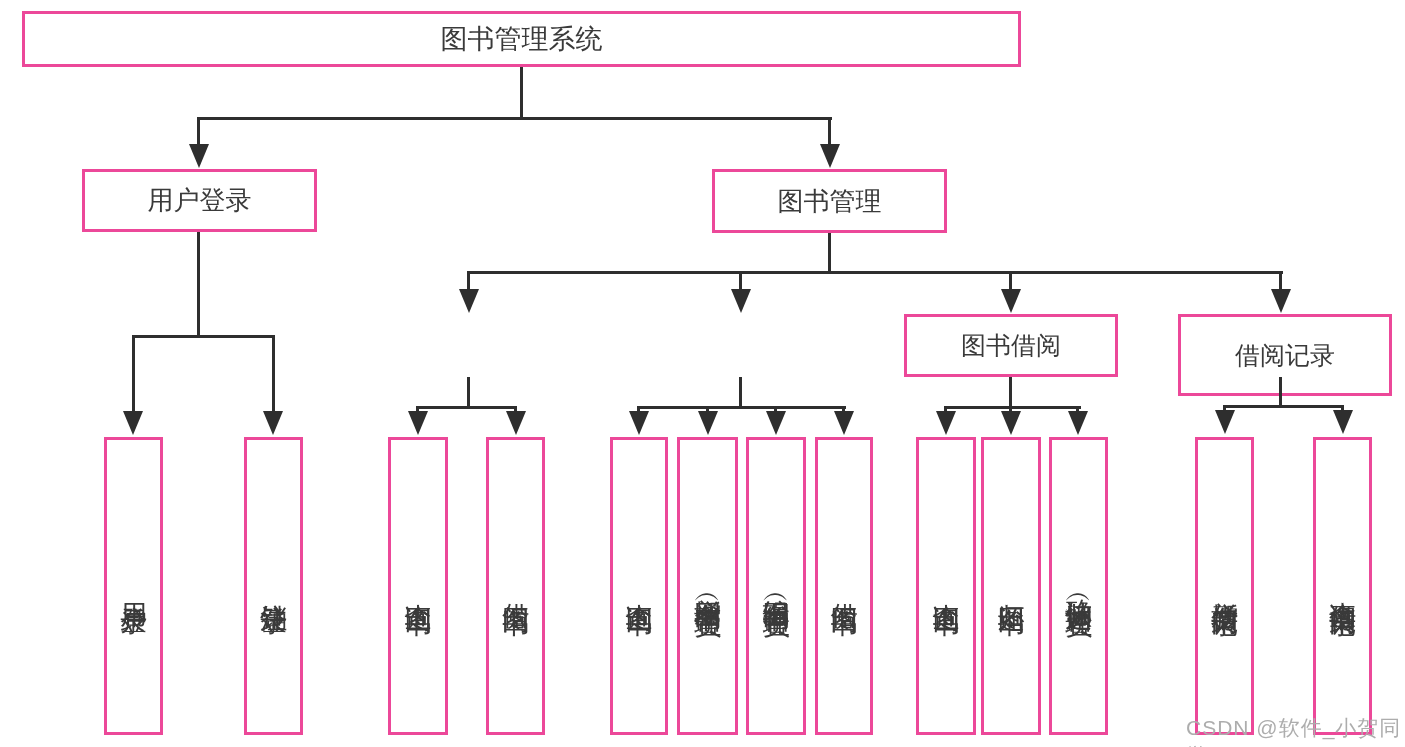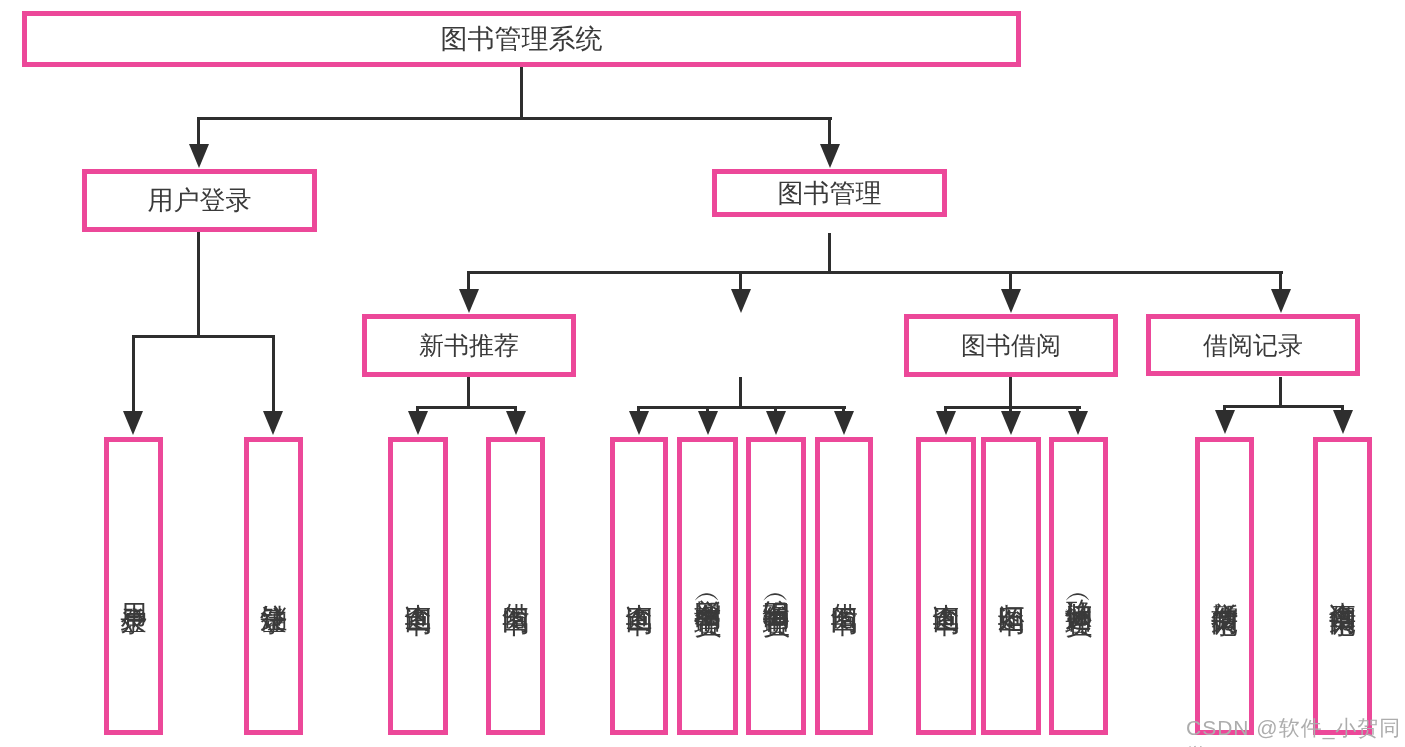--- a/index.html
+++ b/index.html
@@ -2,21 +2,21 @@
 <html><head>
 <meta charset="utf-8">
 <style>
   html,body{margin:0;padding:0;background:#fff;}
   .canvas{
     position:relative;width:1405px;height:747px;background:#ffffff;
     font-family:"Liberation Sans","DejaVu Sans",sans-serif;overflow:hidden;
   }
   .box{
     position:absolute;box-sizing:border-box;background:#ffffff;
-    border:5px solid #ec4899;color:#3a3a3a;
+    border:3px solid #ec4899;color:#3a3a3a;
     display:flex;align-items:center;justify-content:center;
     white-space:nowrap;
   }
   .h1box{font-size:27px;}
   .h2box{font-size:26px;}
   .h3box{font-size:25px;}
   .leaf{top:437px;height:298px;}
   .leaf .vtext{
     writing-mode:vertical-rl;text-orientation:mixed;
     font-size:27px;line-height:1.05;letter-spacing:2px;color:#3a3a3a;
@@ -45,21 +45,21 @@
   <div class="vline" style="left:520px;top:67px;height:51px;"></div>
   <div class="hline" style="left:197px;top:117px;width:635px;"></div>
   <div class="vline" style="left:197px;top:118px;height:30px;"></div>
   <div class="ahead" style="left:189px;top:144px;"></div>
   <div class="vline" style="left:828px;top:118px;height:30px;"></div>
   <div class="ahead" style="left:820px;top:144px;"></div>
 
   <div class="box h2box" style="left:82px;top:169px;width:235px;height:63px;">
     <span>用户登录</span>
   </div>
-  <div class="box h2box" style="left:712px;top:169px;width:235px;height:48px;">
+  <div class="box h2box" style="left:712px;top:169px;width:235px;height:64px;">
     <span>图书管理</span>
   </div>
 
   <div class="vline" style="left:197px;top:232px;height:104px;"></div>
   <div class="hline" style="left:132px;top:335px;width:143px;"></div>
   <div class="vline" style="left:132px;top:335px;height:78px;"></div>
   <div class="ahead" style="left:123px;top:411px;"></div>
   <div class="vline" style="left:272px;top:335px;height:78px;"></div>
   <div class="ahead" style="left:263px;top:411px;"></div>
 
@@ -67,27 +67,24 @@
   <div class="hline" style="left:467px;top:271px;width:816px;"></div>
   <div class="vline" style="left:467px;top:271px;height:22px;"></div>
   <div class="ahead" style="left:459px;top:289px;"></div>
   <div class="vline" style="left:739px;top:271px;height:22px;"></div>
   <div class="ahead" style="left:731px;top:289px;"></div>
   <div class="vline" style="left:1009px;top:271px;height:22px;"></div>
   <div class="ahead" style="left:1001px;top:289px;"></div>
   <div class="vline" style="left:1279px;top:271px;height:22px;"></div>
   <div class="ahead" style="left:1271px;top:289px;"></div>
 
-  <div class="box h3box" style="left:362px;top:314px;width:214px;height:63px;">
-    <span>新书推荐</span>
-  </div>
   <div class="box h3box" style="left:904px;top:314px;width:214px;height:63px;">
     <span>图书借阅</span>
   </div>
-  <div class="box h3box" style="left:1146px;top:314px;width:214px;height:62px;">
+  <div class="box h3box" style="left:1178px;top:314px;width:214px;height:82px;">
     <span>借阅记录</span>
   </div>
 
   <div class="vline" style="left:467px;top:377px;height:32px;"></div>
   <div class="hline" style="left:416px;top:406px;width:101px;"></div>
   <div class="vline" style="left:416px;top:406px;height:10px;"></div>
   <div class="ahead" style="left:408px;top:411px;"></div>
   <div class="vline" style="left:514px;top:406px;height:10px;"></div>
   <div class="ahead" style="left:506px;top:411px;"></div>
 

